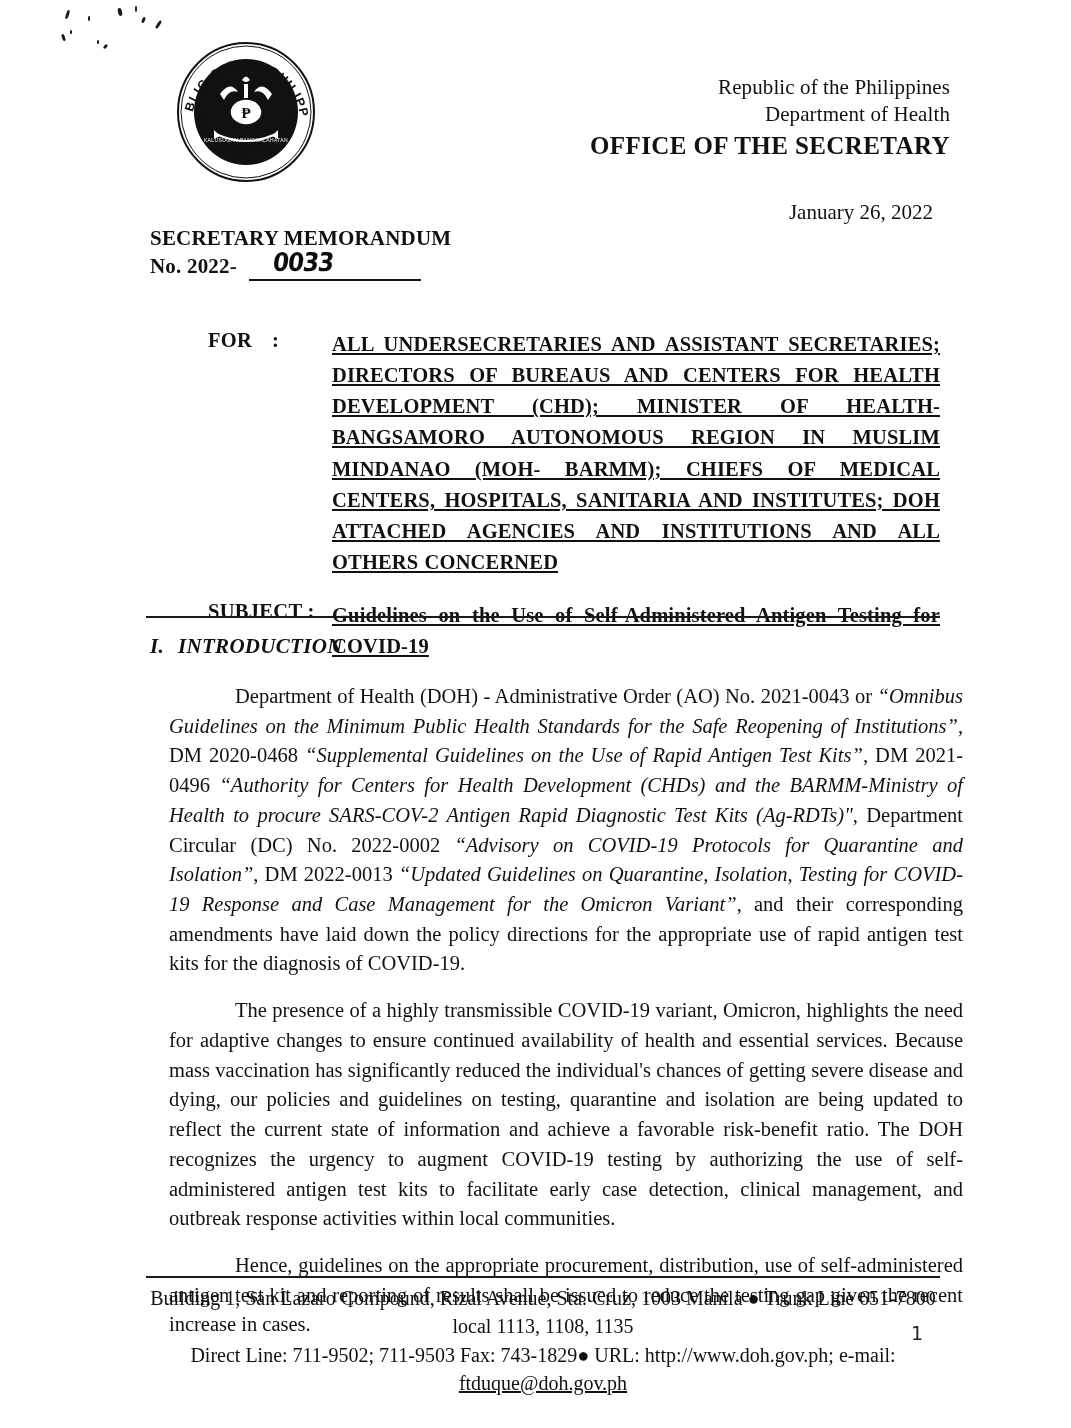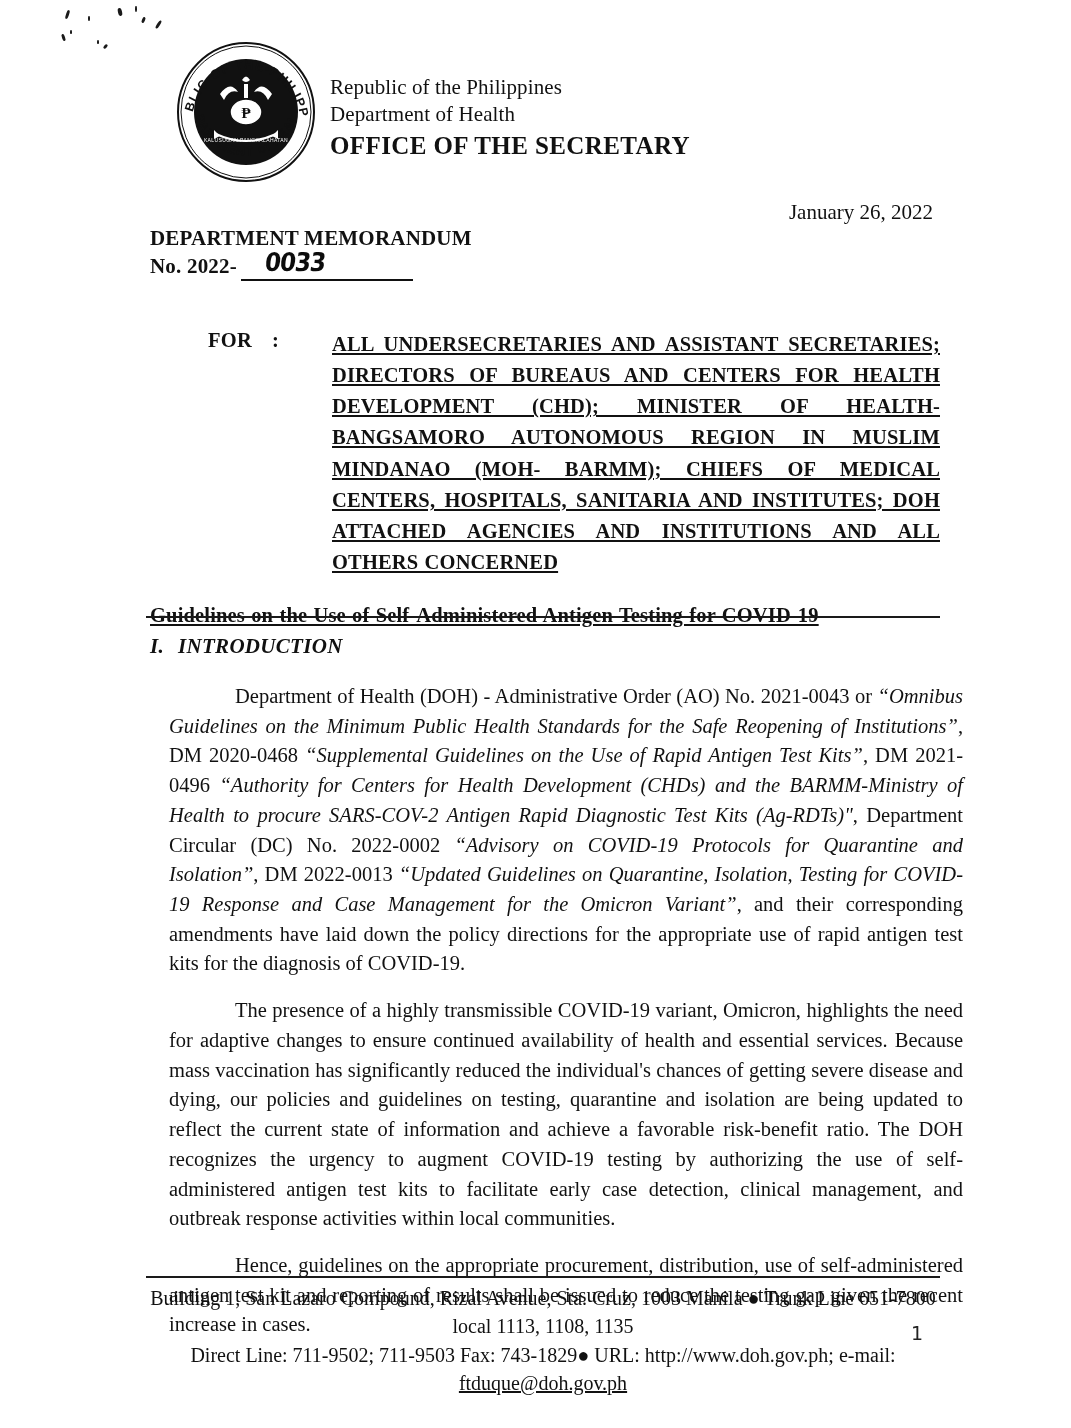--- a/index.html
+++ b/index.html
@@ -47,21 +47,21 @@
     width: 140px;
     height: 140px;
   }
   .seal svg { display: block; }
 
   .lh-text {
     position: absolute;
     left: 330px;
     top: 36px;
     width: 620px;
-    text-align: left;
+    text-align: right;
     line-height: 1.28;
   }
   .lh-line1, .lh-line2 {
     font-size: 21px;
     letter-spacing: 0.1px;
   }
   .lh-office {
     font-size: 25px;
     font-weight: bold;
     letter-spacing: 0.4px;
@@ -82,21 +82,21 @@
     left: 150px;
     top: 224px;
     font-weight: bold;
     font-size: 21px;
     line-height: 1.35;
     letter-spacing: 0.2px;
   }
   .memo-no-row {
     display: flex;
     align-items: flex-end;
-    gap: 0;
+    gap: 8px;
   }
   .memo-no-label { white-space: pre; }
   .memo-no-blank {
     position: relative;
     display: inline-block;
     width: 172px;
     border-bottom: 2px solid #111;
     height: 24px;
     margin-left: 4px;
   }
@@ -258,36 +258,37 @@
     <div class="lh-text">
       <div class="lh-line1">Republic of the Philippines</div>
       <div class="lh-line2">Department of Health</div>
       <div class="lh-office">OFFICE OF THE SECRETARY</div>
     </div>
   </div>
 
   <div class="date">January 26, 2022</div>
 
   <div class="memo-block">
-    <div>DEPARTMENT MEMORANDUM</div>
+    <div>SECRETARY MEMORANDUM</div>
     <div class="memo-no-row">
       <span class="memo-no-label">No. 2022-</span>
       <span class="memo-no-blank">
         <span class="memo-no-hand">0033</span>
       </span>
     </div>
   </div>
 
   <div class="fields">
     <div class="field-row">
       <span class="field-label">FOR</span>
       <span class="field-colon">:</span>
       <span class="field-value">ALL UNDERSECRETARIES AND ASSISTANT SECRETARIES; DIRECTORS OF BUREAUS AND CENTERS FOR HEALTH DEVELOPMENT (CHD); MINISTER OF HEALTH- BANGSAMORO AUTONOMOUS REGION IN MUSLIM MINDANAO (MOH- BARMM); CHIEFS OF MEDICAL CENTERS, HOSPITALS, SANITARIA AND INSTITUTES; DOH ATTACHED AGENCIES AND INSTITUTIONS AND ALL OTHERS CONCERNED</span>
     </div>
     <div class="field-row">
+      <span class="field-label" style="padding-left:58px;width:182px;flex:0 0 182px;">SUBJECT :</span>
       <span class="field-value">Guidelines on the Use of Self-Administered Antigen Testing for COVID-19</span>
     </div>
   </div>
 
   <div class="rule rule-top"></div>
 
   <div class="section-heading">
     <span class="num">I.</span><span>INTRODUCTION</span>
   </div>
 

